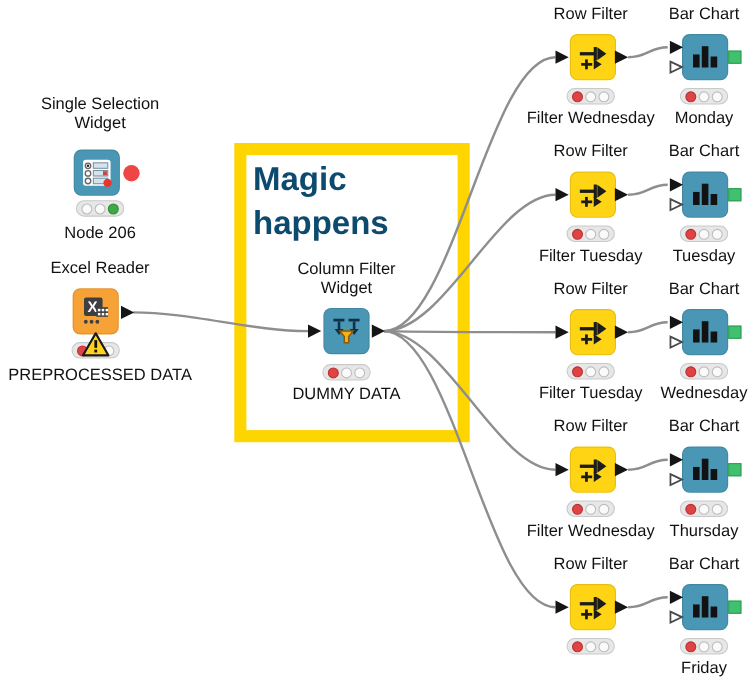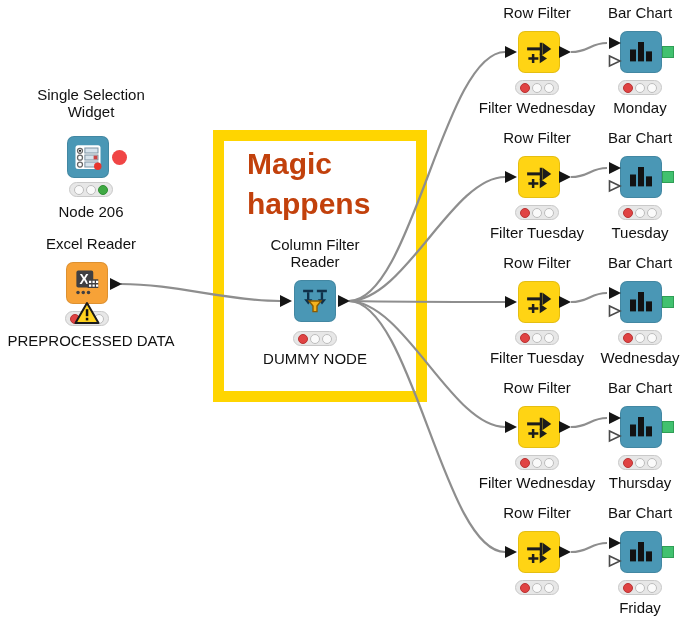--- a/index.html
+++ b/index.html
@@ -29,21 +29,21 @@
 
   
   .port{position:absolute;width:14px;height:14px;z-index:4}
   .gport{position:absolute;width:12px;height:12px;background:#41C16F;border:1px solid #2f9e55;box-sizing:border-box;z-index:4}
   .rport{position:absolute;width:15px;height:15px;border-radius:50%;background:#F04545;z-index:4}
   .warn{position:absolute;width:26px;height:24px;z-index:5}
 
   
   .anno{position:absolute;left:213px;top:130px;width:214px;height:272px;
         border:11px solid #FFD500;box-sizing:border-box;background:#fff;z-index:1}
-  .anno .txt{font-size:30px;font-weight:bold;line-height:40px;color:#c2410c;padding:3px 0 0 23px;white-space:pre-line}
+  .anno .txt{font-size:30px;font-weight:bold;line-height:40px;color:#0c4a6e;padding:3px 0 0 6px;white-space:pre-line}
 
   
   .wires{position:absolute;left:0;top:0;z-index:2}
   .wires path{fill:none;stroke:#8E8E8E;stroke-width:2.2px}
 
   .row{position:absolute;left:460px;width:220px;height:122px;z-index:3}
   .row>*{position:absolute}
 </style>
 </head>
 <body>
@@ -161,38 +161,38 @@
   <span class="dot red"></span>
     <span class="dot"></span>
     <span class="dot"></span>
 </div>
 <svg class="warn" style="left:74px;top:301px">
     <use href="#sym-warn"></use>
   </svg>
 <div class="lbl" style="left:-9px;top:332px;width:200px">PREPROCESSED DATA</div>
 
 <div class="t" style="left:255px;top:236px;width:120px">Column Filter
-Reader</div>
+Widget</div>
 <div class="node blue" style="left:294px;top:280px">
   <svg>
       <use href="#sym-colfilter"></use>
     </svg>
 </div>
 <svg class="port" style="left:279px;top:294px">
     <use href="#sym-tri"></use>
   </svg>
 <svg class="port" style="left:337px;top:294px">
     <use href="#sym-tri"></use>
   </svg>
 <div class="light" style="left:293px;top:331px">
   <span class="dot red"></span>
     <span class="dot"></span>
     <span class="dot"></span>
 </div>
-<div class="lbl" style="left:215px;top:350px;width:200px">DUMMY NODE</div>
+<div class="lbl" style="left:215px;top:350px;width:200px">DUMMY DATA</div>
 
 <div class="row" style="top:4px">
   <div class="t" style="left:17px;top:0;width:120px">Row Filter</div>
   <div class="node yellow" style="left:58px;top:27px">
     <svg>
         <use href="#sym-rowfilter"></use>
       </svg>
   </div>
   <svg class="port" style="left:44px;top:41px">
       <use href="#sym-tri"></use>

